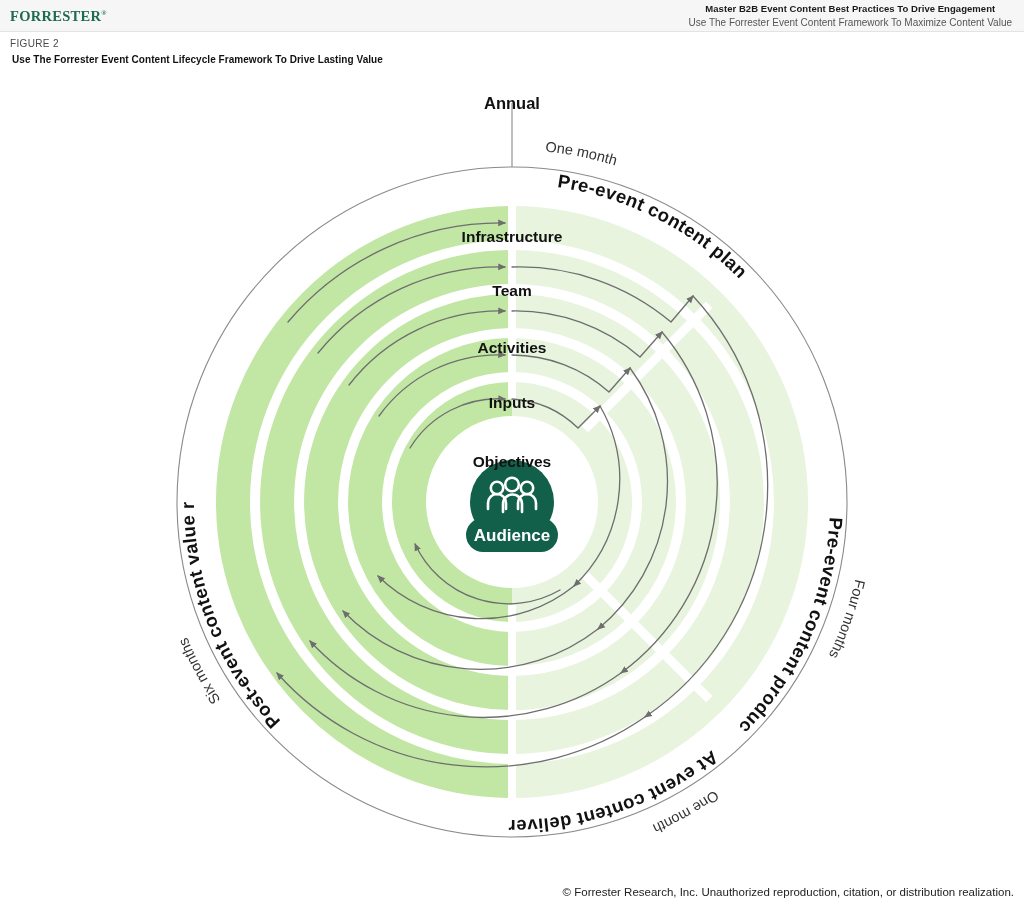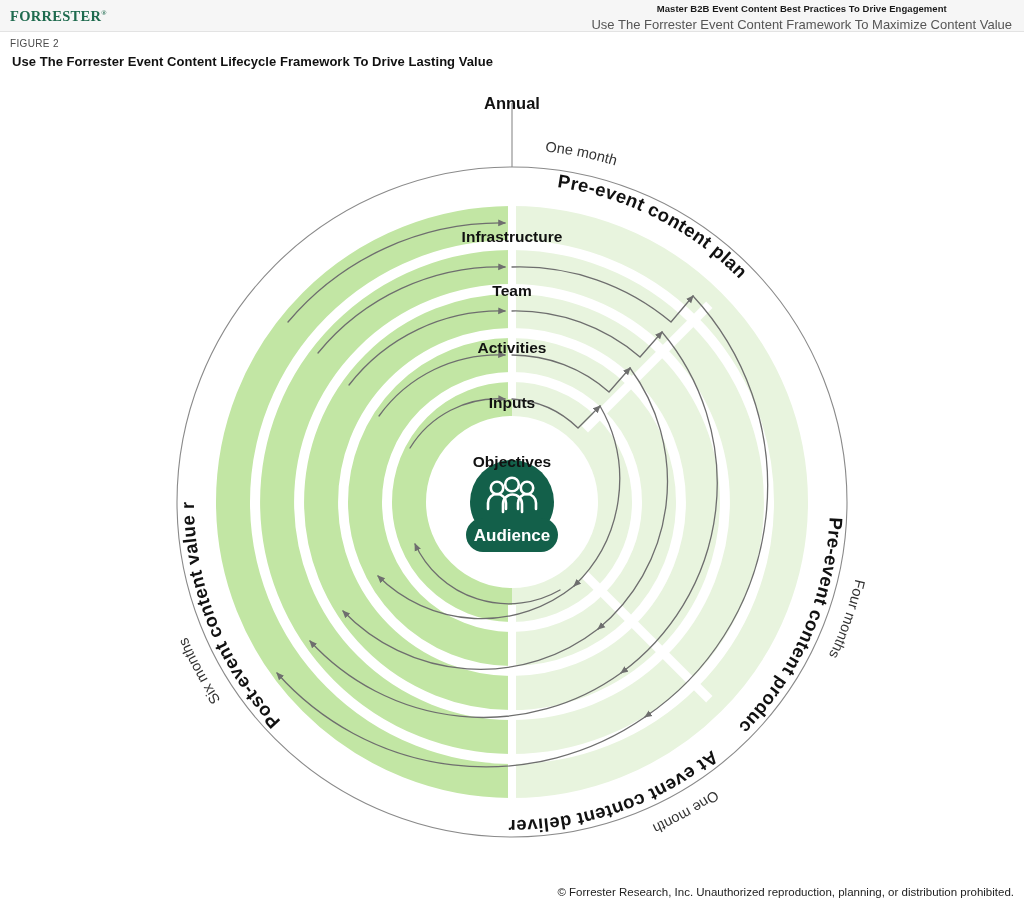--- a/index.html
+++ b/index.html
@@ -46,38 +46,38 @@
     text-align: center;
     line-height: 1.25;
   }
   .hdr-title {
     font-size: 9.5px;
     font-weight: 700;
     color: #1a1a1a;
     letter-spacing: 0.05px;
   }
   .hdr-sub {
-    font-size: 13px;
+    font-size: 10px;
     font-weight: 400;
     color: #555555;
     margin-top: 2px;
   }
 
   
   .fig-num {
     position: absolute;
     left: 10px; top: 38px;
     font-size: 10px;
     color: #4a4a4a;
     letter-spacing: 0.35px;
   }
   .fig-title {
     position: absolute;
     left: 12px; top: 54px;
-    font-size: 13px;
+    font-size: 10px;
     font-weight: 700;
     color: #111111;
     letter-spacing: 0.05px;
   }
 
   
   .footer {
     position: absolute;
     right: 10px;
     bottom: 8px;
@@ -275,13 +275,13 @@
   <text class="time-label">
     <textPath href="#tp-time-nw" startOffset="24%">Six months</textPath>
   </text>
 
   <g stroke="#ffffff" stroke-width="5" fill="none">
     <line x1="596" y1="122" x2="700" y2="175" opacity="0"></line>
   </g>
 </svg>
 </div>
 
-<div class="footer">© Forrester Research, Inc. Unauthorized reproduction, planning, or distribution prohibited.</div>
+<div class="footer">© Forrester Research, Inc. Unauthorized reproduction, citation, or distribution realization.</div>
 
 </body></html>

